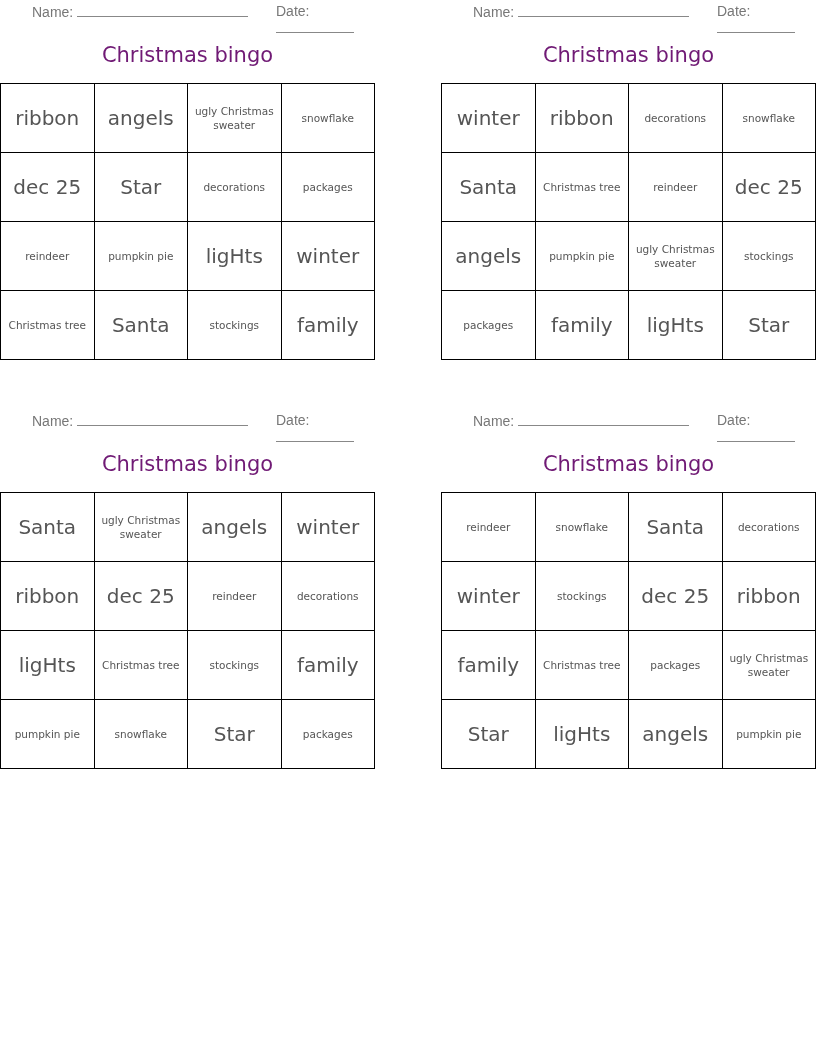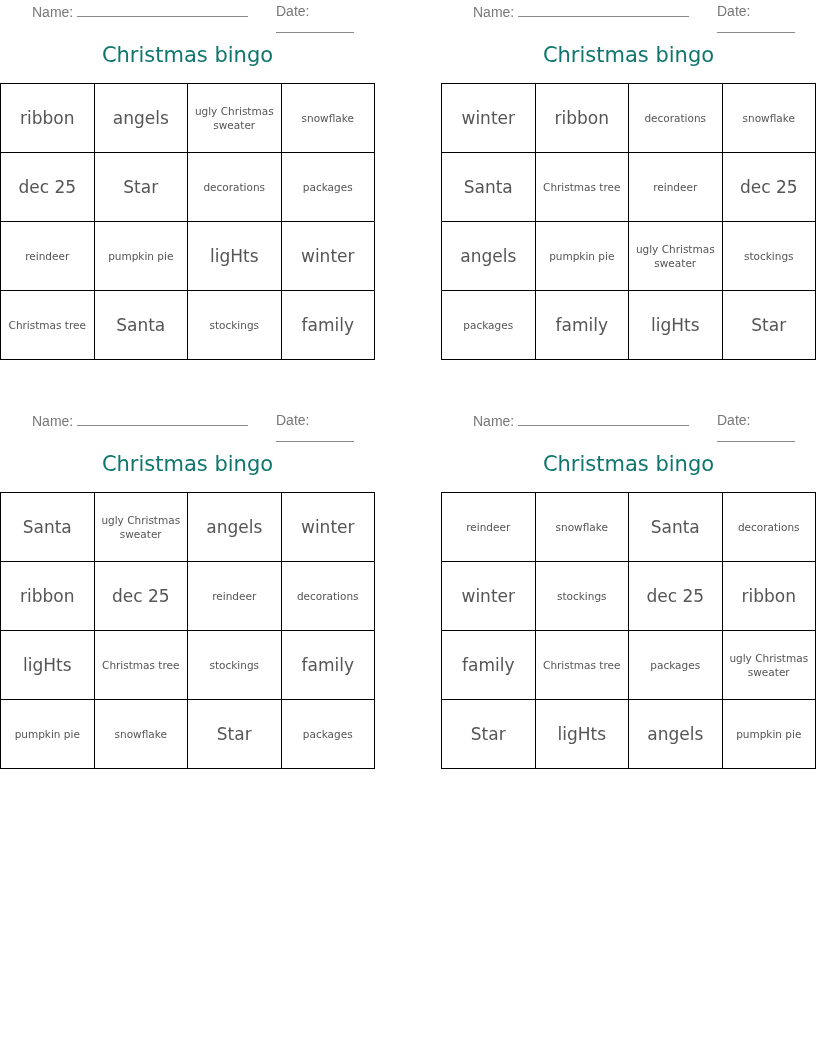--- a/index.html
+++ b/index.html
@@ -2,24 +2,24 @@
 <html><head>
 <meta charset="utf-8">
 <style>
   html,body{margin:0;padding:0;background:#fff;}
   body{width:816px;height:1056px;position:relative;overflow:hidden;font-family:"DejaVu Sans",sans-serif;}
   .card{position:absolute;width:375px;}
   .hdr{position:absolute;top:0;left:0;width:375px;height:20px;font-family:"Liberation Sans",sans-serif;font-size:14px;color:#777;}
   .hdr .name{position:absolute;left:0;top:3px;padding-left:32px;}
   .hdr .date{position:absolute;left:276px;top:3px;}
   .line{display:inline-block;border-bottom:1px solid #888;vertical-align:baseline;height:13px;}
-  .title{position:absolute;top:43px;left:0;width:375px;text-align:center;font-size:21px;color:#0f766e;}
+  .title{position:absolute;top:43px;left:0;width:375px;text-align:center;font-size:21px;color:#701a75;}
   table{position:absolute;top:83px;left:0;border-collapse:collapse;width:375px;table-layout:fixed;}
   td{border:1.3px solid #000;height:68px;text-align:center;vertical-align:middle;color:#555;padding:0 4px;line-height:1.35;}
-  td.big{font-size:17px;}
+  td.big{font-size:20px;}
   td.small{font-size:10.5px;}
 </style>
 </head>
 <body>
 
 <div id="cards">
     <div class="card" style="left: 0px; top: 0px;">
       <div class="hdr">
     <span class="name"><span>Name:</span> <span class="line" style="width:171px"></span></span>
     <span class="date"><span>Date:</span> <span class="line" style="width:78px"></span></span>

